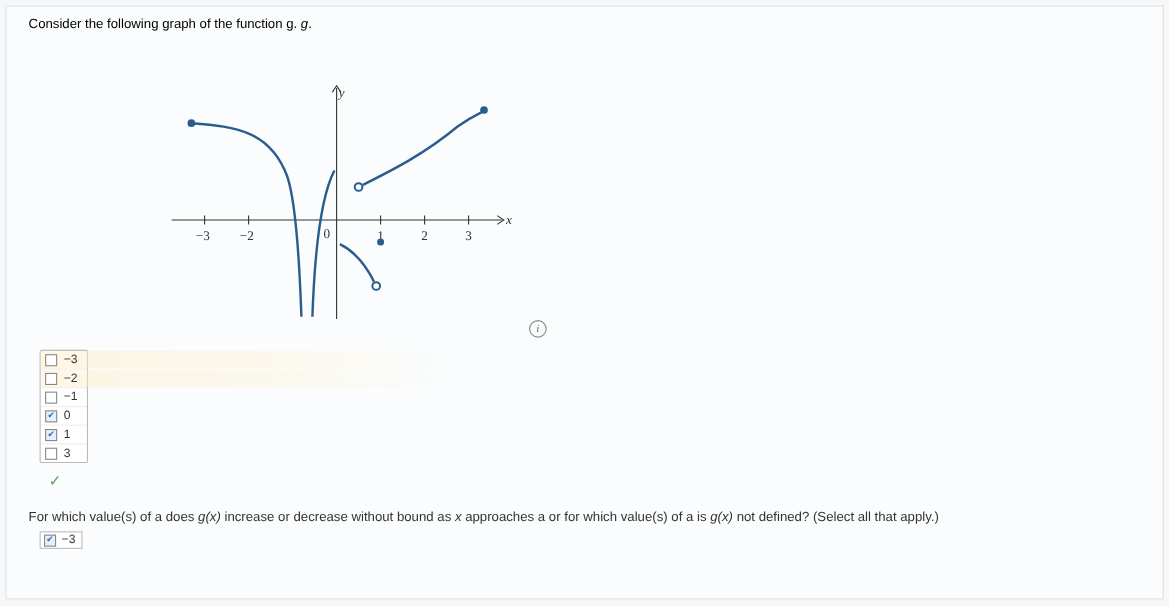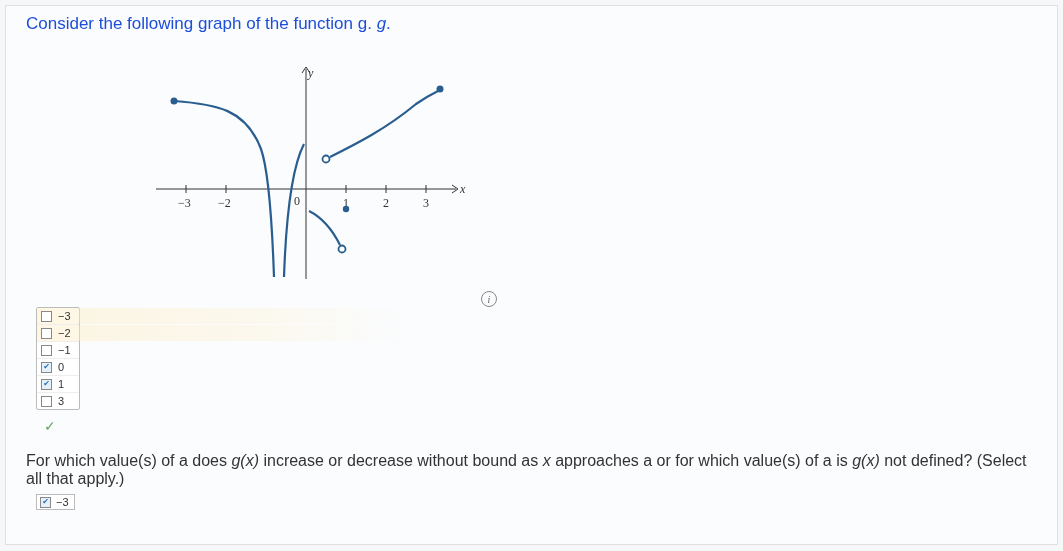--- a/index.html
+++ b/index.html
@@ -14,24 +14,24 @@
     }
     .page {
       background: #fafcfd;
       margin: 5px;
       border: 1px solid #e0e0e0;
       padding: 8px 20px;
       height: 540px;
       position: relative;
     }
     .prompt {
-      font-size: 17px;
+      font-size: 12px;
       font-weight: normal;
-      color: #1d4ed8;
-      margin-bottom: 15px;
+      color: #000000;
+      margin-bottom: 32px;
     }
     .graph-area {
       margin-left: 100px;
       margin-bottom: 15px;
     }
     .info-icon {
       position: absolute;
       left: 475px;
       top: 285px;
       width: 16px;
@@ -110,21 +110,21 @@
     .opt-label {
       font-size: 11px;
       color: #333;
     }
     .check-mark {
       margin-left: 18px;
       color: #5da85d;
       font-size: 14px;
     }
     .q2 {
-      font-size: 16px;
+      font-size: 12px;
       color: #333;
       margin-top: 18px;
     }
     .partial-box {
       margin-top: 6px;
       margin-left: 10px;
       border: 1px solid #bbb;
       display: inline-flex;
       align-items: center;
       padding: 1px 5px 1px 3px;

